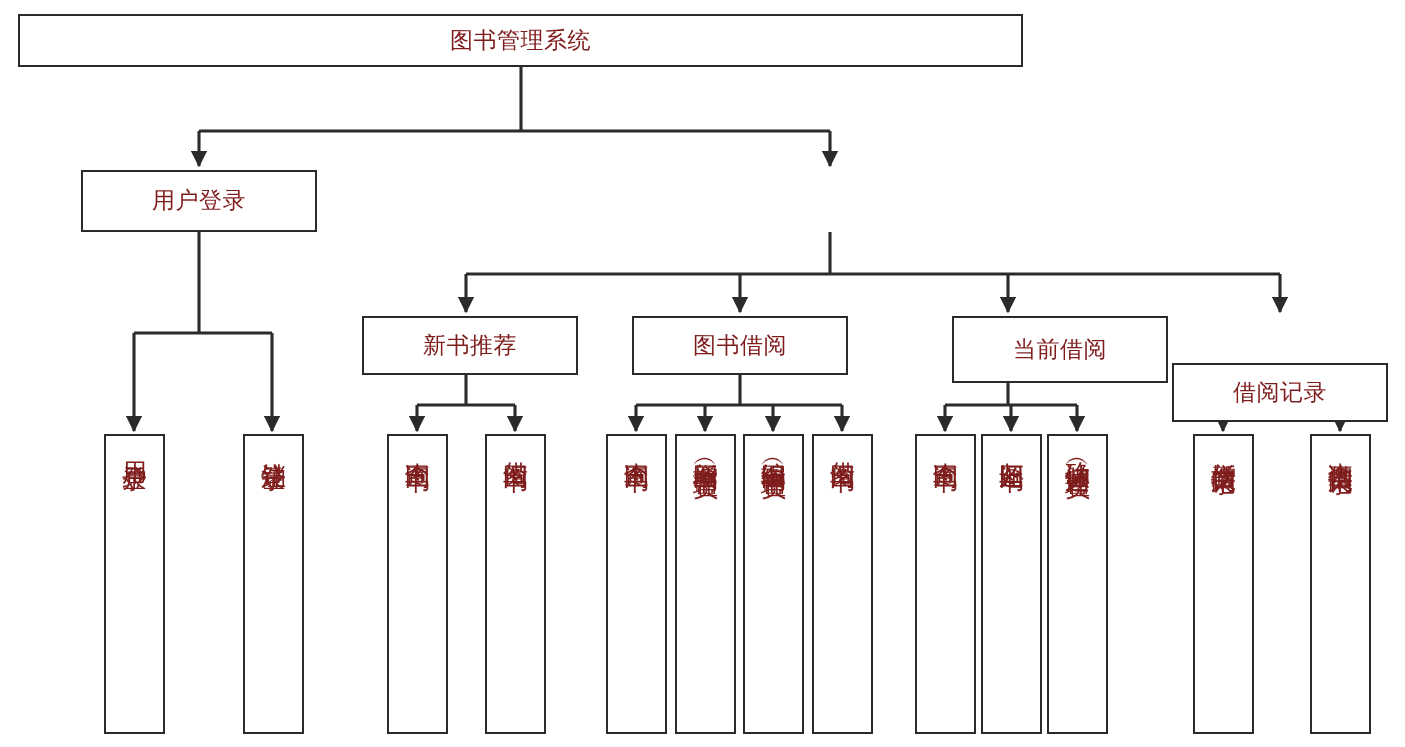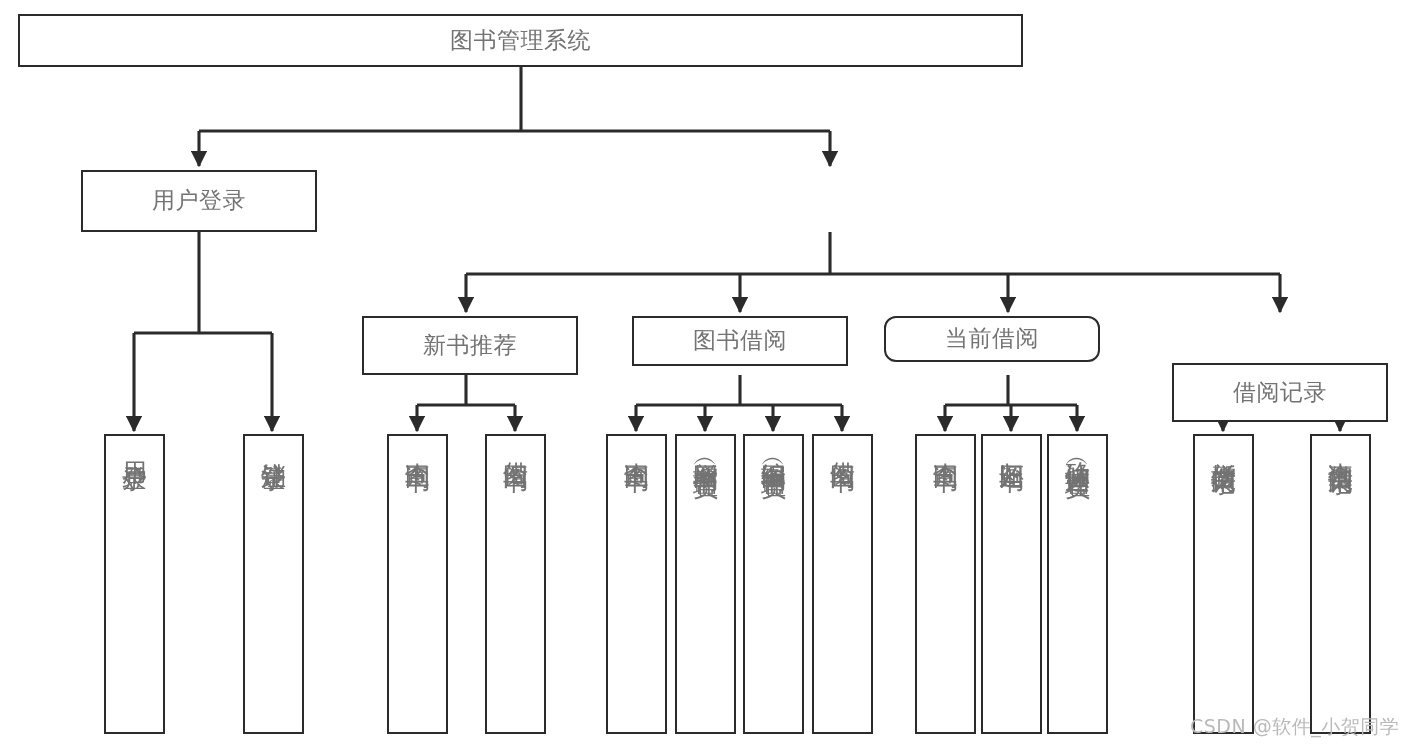--- a/index.html
+++ b/index.html
@@ -30,21 +30,21 @@
     position: absolute;
     box-sizing: border-box;
     background: #ffffff;
     border: 2.2px solid #2b2b2b;
     display: flex;
     align-items: center;
     justify-content: center;
     z-index: 3;
   }
   .node-label {
-    color: #737373;
+    color: #7f1d1d;
     text-align: center;
     line-height: 1.18;
     letter-spacing: 0.5px;
     white-space: nowrap;
   }
   
   .node.horiz .node-label {
     font-size: 23px;
   }
   .node.root .node-label {
@@ -134,24 +134,24 @@
     <span class="node-label">图书管理系统</span>
   </div>
 
   <div class="node horiz" style="left:81px; top:170px; width:236px; height:62px;">
     <span class="node-label">用户登录</span>
   </div>
 
   <div class="node horiz" style="left:362px; top:316px; width:216px; height:59px;">
     <span class="node-label">新书推荐</span>
   </div>
-  <div class="node horiz" style="left:632px; top:316px; width:216px; height:50px;">
+  <div class="node horiz" style="left:632px; top:316px; width:216px; height:59px;">
     <span class="node-label">图书借阅</span>
   </div>
-  <div class="node horiz" style="left:884px; top:316px; width:216px; height:46px;border-radius:12px;">
+  <div class="node horiz" style="left:952px; top:316px; width:216px; height:67px;">
     <span class="node-label">当前借阅</span>
   </div>
   <div class="node horiz" style="left:1172px; top:316px; width:216px; height:59px;margin-top:47px;">
     <span class="node-label">借阅记录</span>
   </div>
 
   <div class="node vert" style="left:104px; top:434px; width:61px; height:300px;">
     <span class="node-label">用户登录</span>
   </div>
   <div class="node vert" style="left:243px; top:434px; width:61px; height:300px;">
@@ -188,15 +188,14 @@
     <span class="node-label">确认归还（管理员）</span>
   </div>
 
   <div class="node vert" style="left:1193px; top:434px; width:61px; height:300px;">
     <span class="node-label">新增借阅记录</span>
   </div>
   <div class="node vert" style="left:1310px; top:434px; width:61px; height:300px;">
     <span class="node-label">查询借阅记录</span>
   </div>
 
-  <div class="watermark" style="left:1190px; top:714px;">CSDN @软件_小贺同学</div>
 
 </div>
 
 </body></html>

